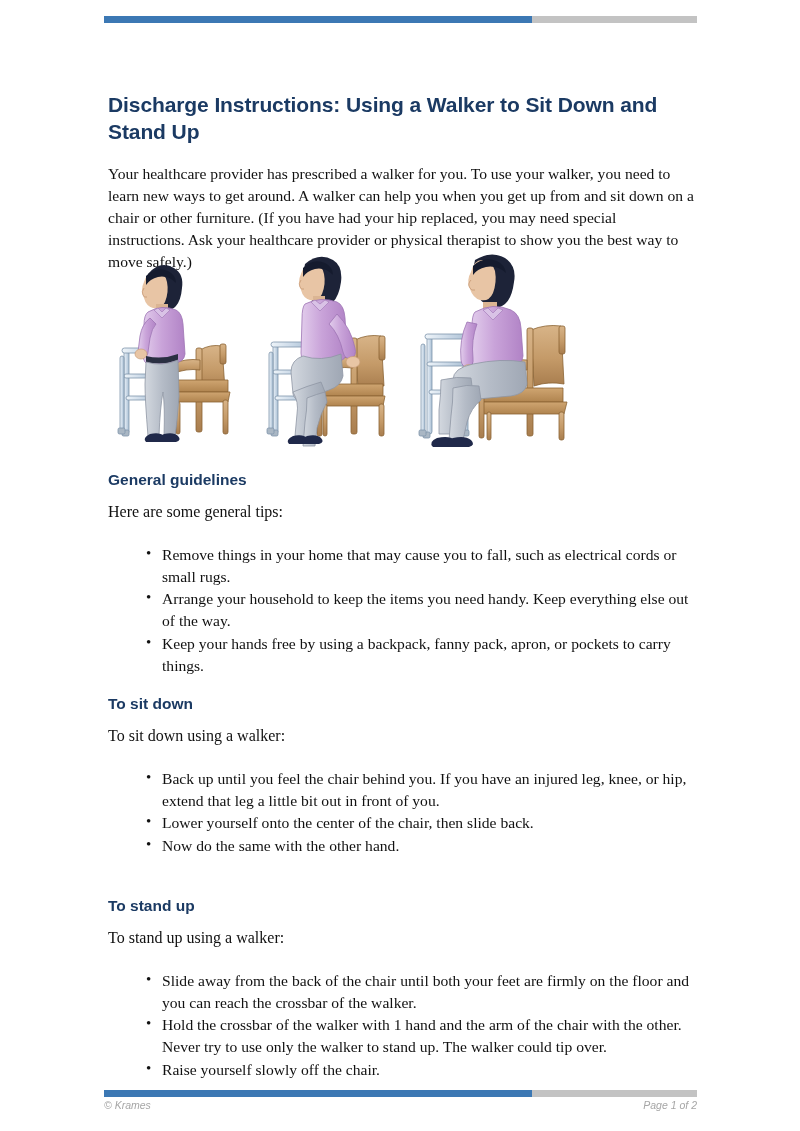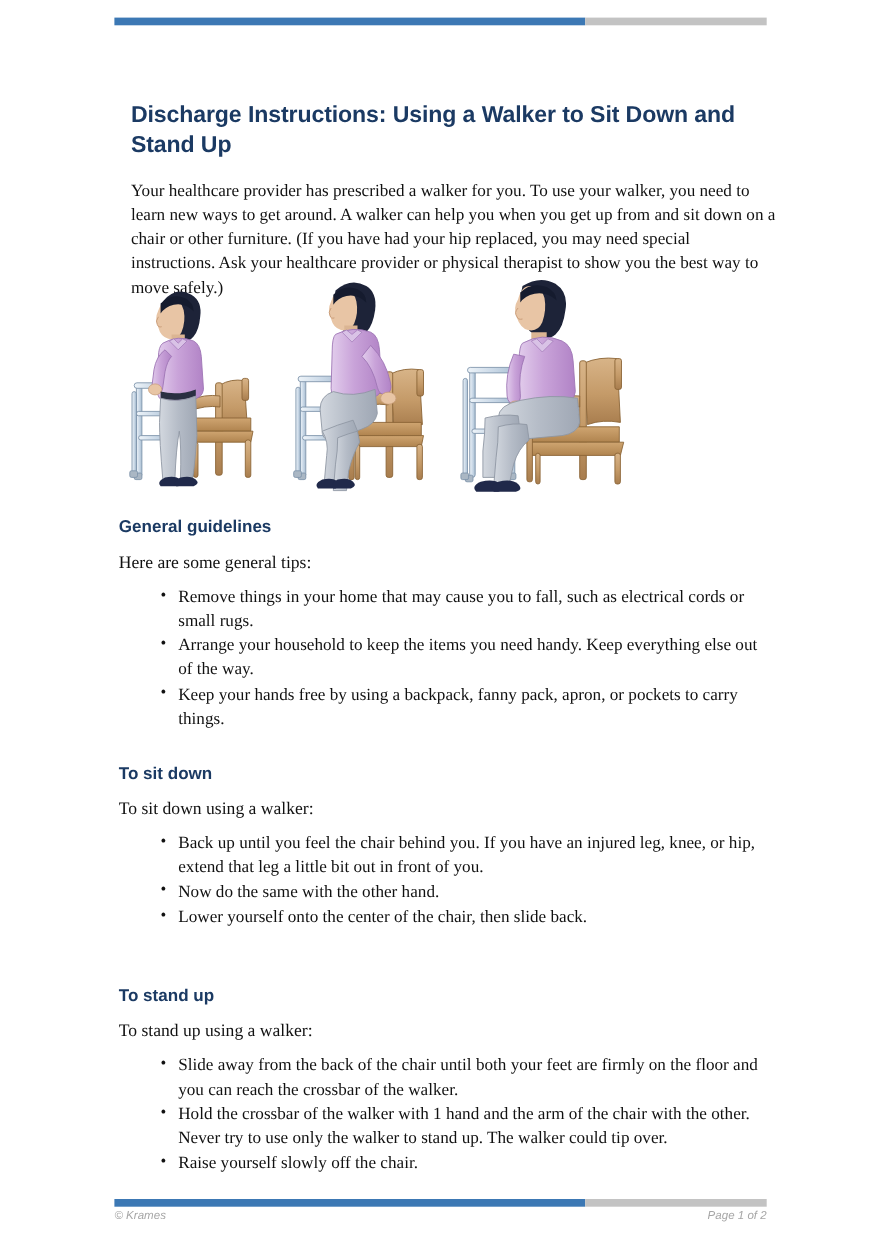--- a/index.html
+++ b/index.html
@@ -34,21 +34,21 @@
     height: 100%;
     flex: 1 1 auto;
     background: #c3c3c3;
   }
   #top-rule { top: 16px; }
   #bottom-rule { top: 1090px; }
 
   
   .page {
     position: absolute;
-    left: 119px;
+    left: 108px;
     top: 0;
     width: 588px;
   }
 
   h1.doc-title {
     font-family: "Liberation Sans", "DejaVu Sans", sans-serif;
     font-size: 21px;
     line-height: 1.28;
     font-weight: bold;
     color: #1b3a63;
@@ -72,21 +72,21 @@
     margin: 0;
   }
 
   p.lead {
     font-size: 16px;
     line-height: 1.42;
     margin: 12px 0 0 0;
   }
 
   ul.bullets {
-    margin: 8px 0 0 0;
+    margin: 20px 0 0 0;
     padding-left: 38px;
     list-style: none;
   }
   ul.bullets li {
     font-size: 15.6px;
     line-height: 1.40;
     margin: 0 0 1px 0;
     position: relative;
     padding-left: 16px;
   }
@@ -336,22 +336,22 @@
     <li>Arrange your household to keep the items you need handy. Keep everything else out of the way.</li>
     <li>Keep your hands free by using a backpack, fanny pack, apron, or pockets to carry things.</li>
   </ul>
 </div>
 
 <div class="block" id="block-sit">
   <h2 class="section-head">To sit down</h2>
   <p class="lead">To sit down using a walker:</p>
   <ul class="bullets">
     <li>Back up until you feel the chair behind you. If you have an injured leg, knee, or hip, extend that leg a little bit out in front of you.</li>
+    <li>Lower yourself onto the center of the chair, then slide back.</li>
     <li>Now do the same with the other hand.</li>
-    <li>Lower yourself onto the center of the chair, then slide back.</li>
   </ul>
 </div>
 
 <div class="block" id="block-stand">
   <h2 class="section-head">To stand up</h2>
   <p class="lead">To stand up using a walker:</p>
   <ul class="bullets">
     <li>Slide away from the back of the chair until both your feet are firmly on the floor and you can reach the crossbar of the walker.</li>
     <li>Hold the crossbar of the walker with 1 hand and the arm of the chair with the other. Never try to use only the walker to stand up. The walker could tip over.</li>
     <li>Raise yourself slowly off the chair.</li>

